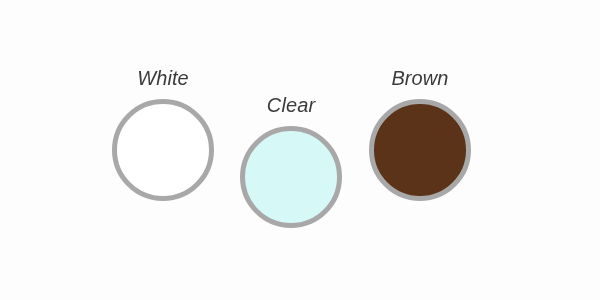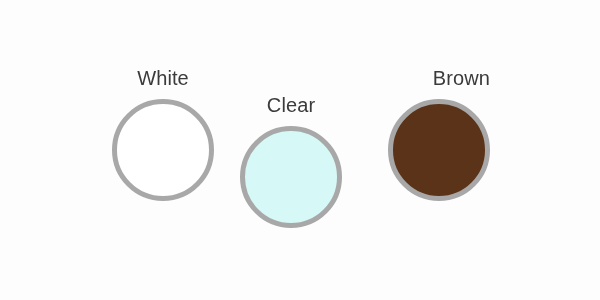--- a/index.html
+++ b/index.html
@@ -37,34 +37,35 @@
     align-items: center;
   }
 
   .swatch-label {
     font-size: 20px;
     line-height: 24px;
     color: #3b3b3b;
     letter-spacing: 0.1px;
     white-space: nowrap;
     user-select: none;
+    font-style: italic;
   }
 
   .swatch-circle {
     width: 92px;
     height: 92px;
     border-radius: 50%;
     border: 5px solid #a8a8a8;
     box-sizing: content-box;
   }
 
   
   .pos-0 { left: 93px;  top: 66px; }
   .pos-1 { left: 221px; top: 66px; margin-top: 27px; }
-  .pos-2 { left: 350px; top: 66px; align-items: flex-end; }
+  .pos-2 { left: 350px; top: 66px; }
 
   .gap { height: 9px; }
 </style>
 </head>
 <body style="background: rgb(253, 253, 253);">
 
 <div class="swatch-board">
   <div class="swatch-row">
 
     <div class="swatch-item pos-0">

